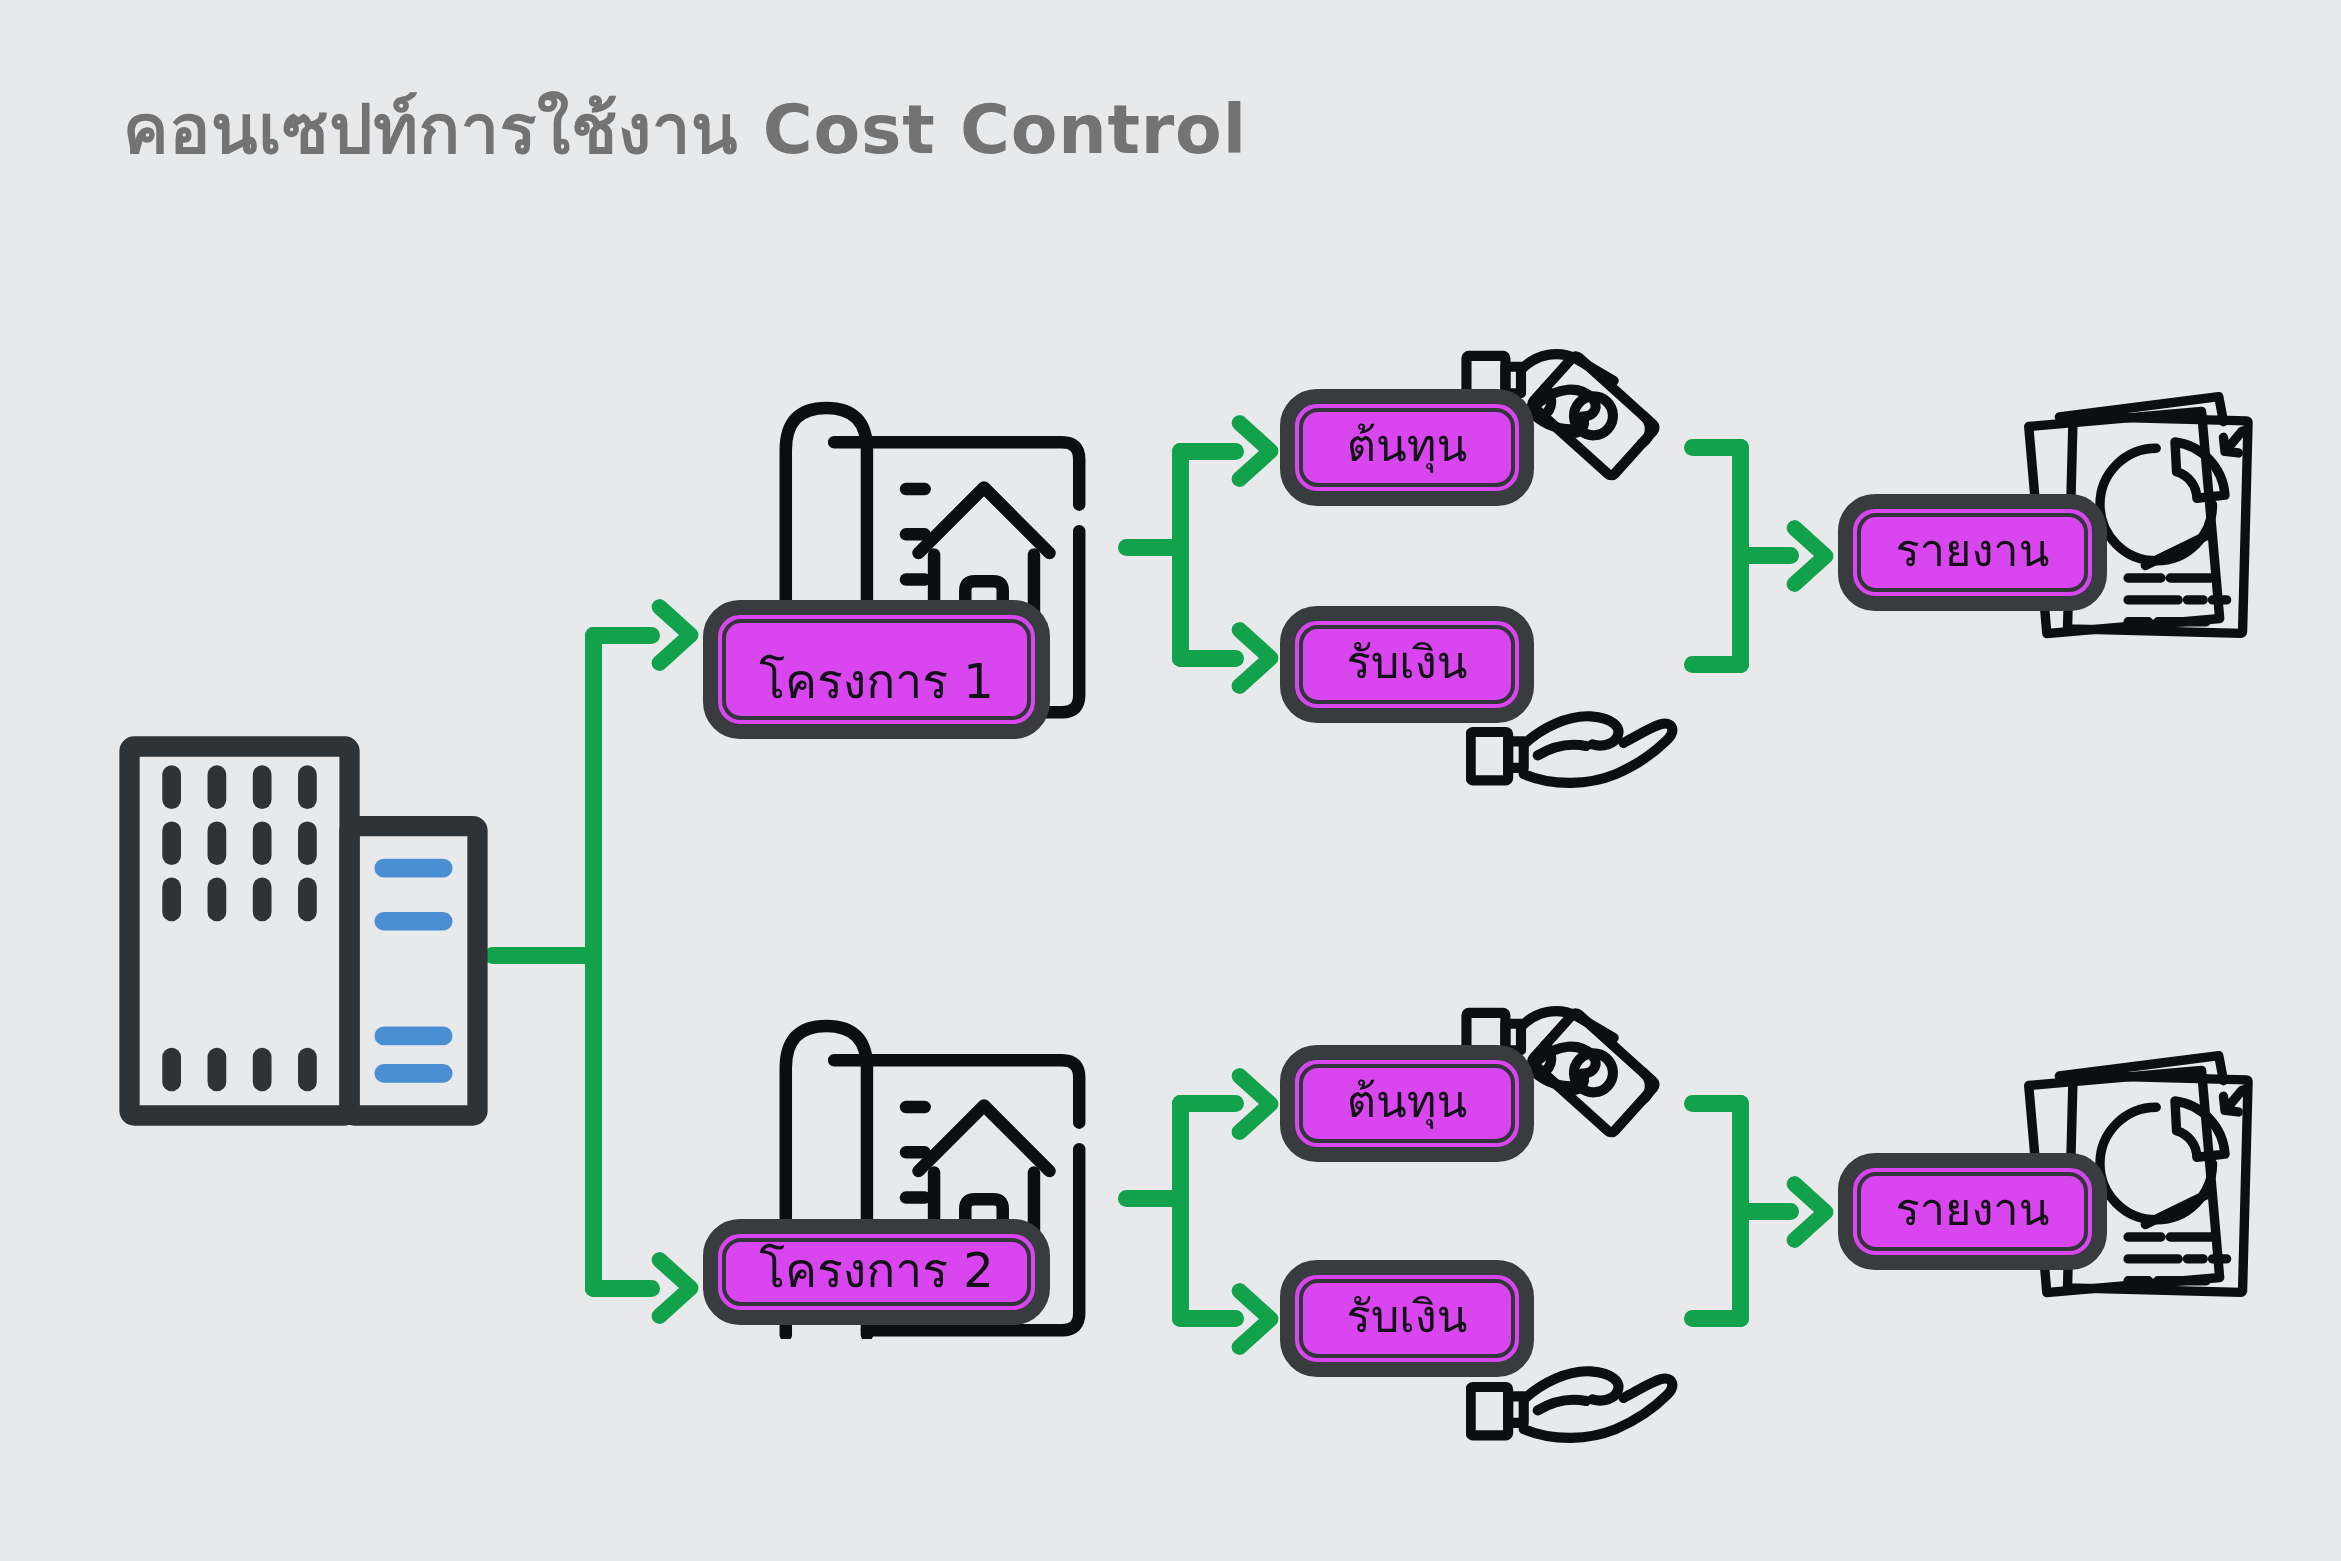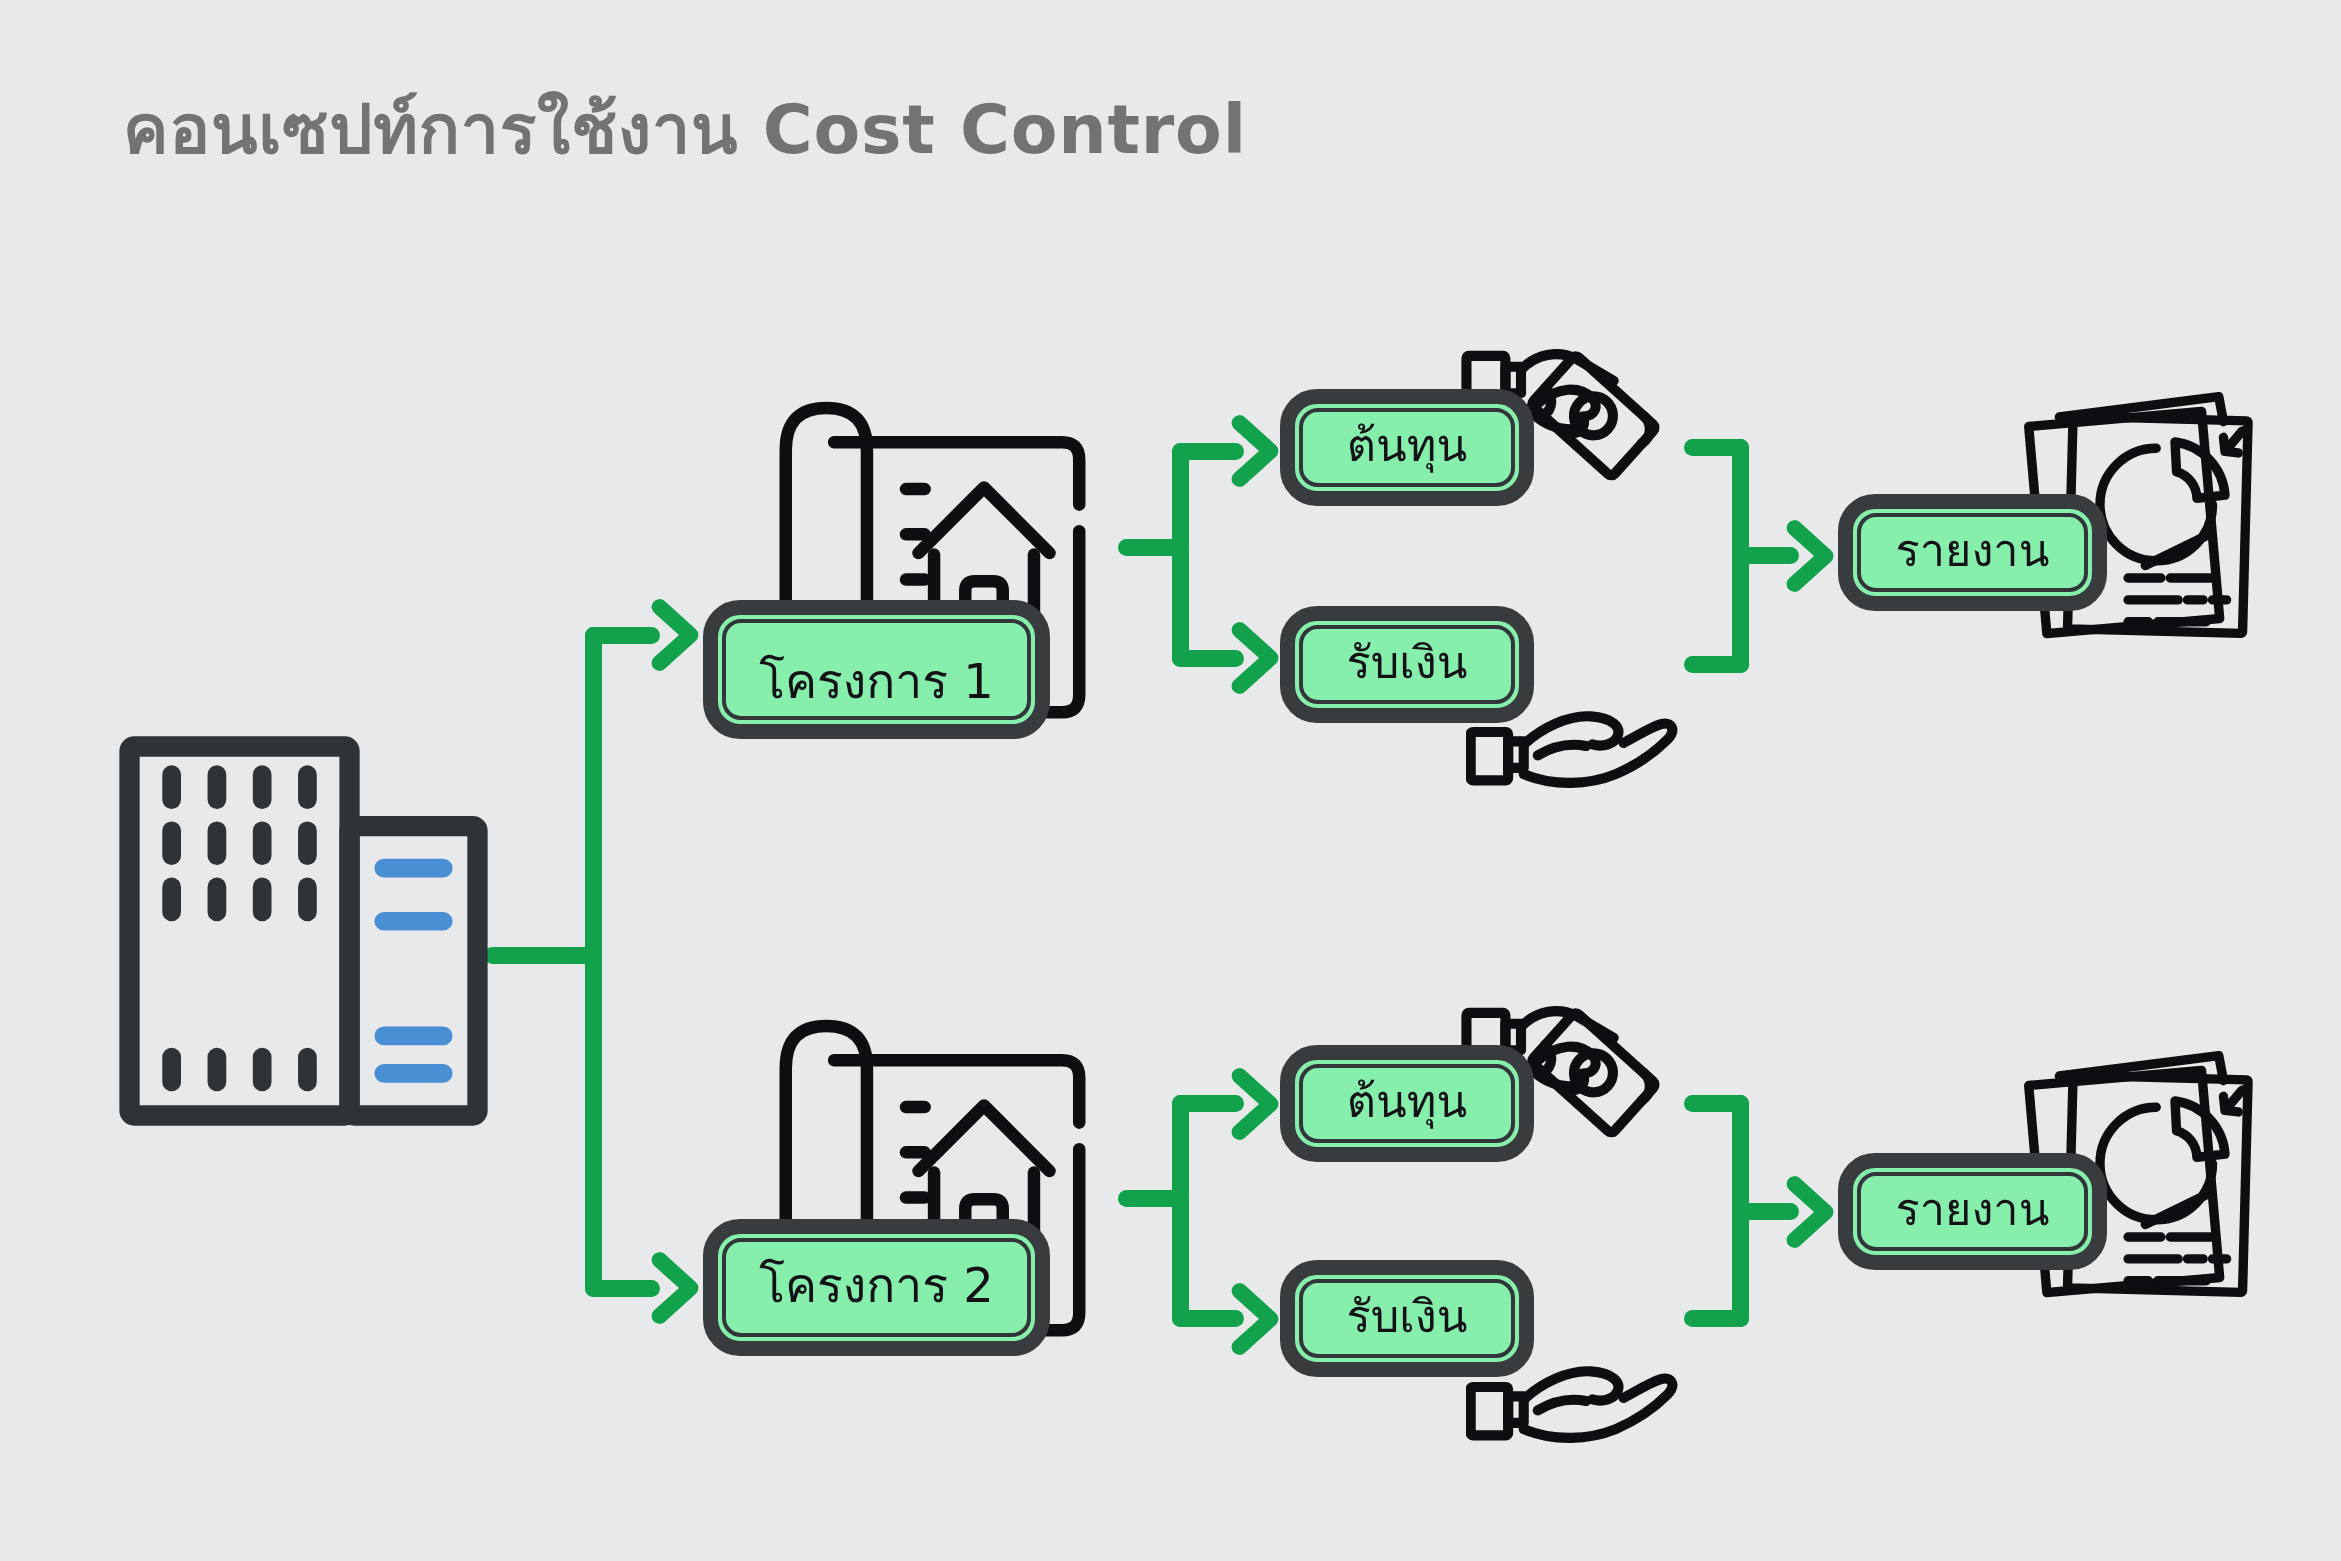--- a/index.html
+++ b/index.html
@@ -9,21 +9,21 @@
   }
   .title{
     position:absolute;left:123px;top:75px;font-size:68px;font-weight:800;
     color:#737373;letter-spacing:0.8px;white-space:nowrap;
   }
   
   .gline{position:absolute;background:#12a24b;border-radius:8.6px;}
   .chev{position:absolute;width:50px;height:78px;}
   
   .pill{
-    position:absolute;box-sizing:border-box;background:#86efac;
+    position:absolute;box-sizing:border-box;background:#d946ef;
     border:15.6px solid #383c3f;border-radius:37px;
     display:flex;align-items:center;justify-content:center;
   }
   .pill::after{
     content:"";position:absolute;inset:3.9px;border:4.7px solid #32363a;
     border-radius:19px;pointer-events:none;
   }
   .pill span{
     position:relative;font-size:47px;color:#121216;line-height:1;
     padding-bottom:4.7px;white-space:nowrap;
@@ -230,21 +230,21 @@
       <path d="M 146 280 L 210 280 M 222 280 L 242 280 M 254 280 L 272 280"></path>
       <path d="M 146 308 L 172 308 M 184 308 L 246 308"></path>
     </g>
   </svg>
 
 
   <div class="pill" style="left:703px;top:600px;width:347px;height:139px;">
     <span style="font-size:48px;margin-top:28px;">โครงการ 1</span>
   </div>
 
-  <div class="pill" style="left:703px;top:1219px;width:347px;height:137px;">
+  <div class="pill" style="left:703px;top:1219px;width:347px;height:106px;">
     <span style="font-size:48px;">โครงการ 2</span>
   </div>
 
   <div class="pill" style="left:1280px;top:389px;width:254px;height:117px;">
     <span style="font-size:45px;">ต้นทุน</span>
   </div>
 
   <div class="pill" style="left:1280px;top:606px;width:254px;height:117px;">
     <span style="font-size:45px;">รับเงิน</span>
   </div>

